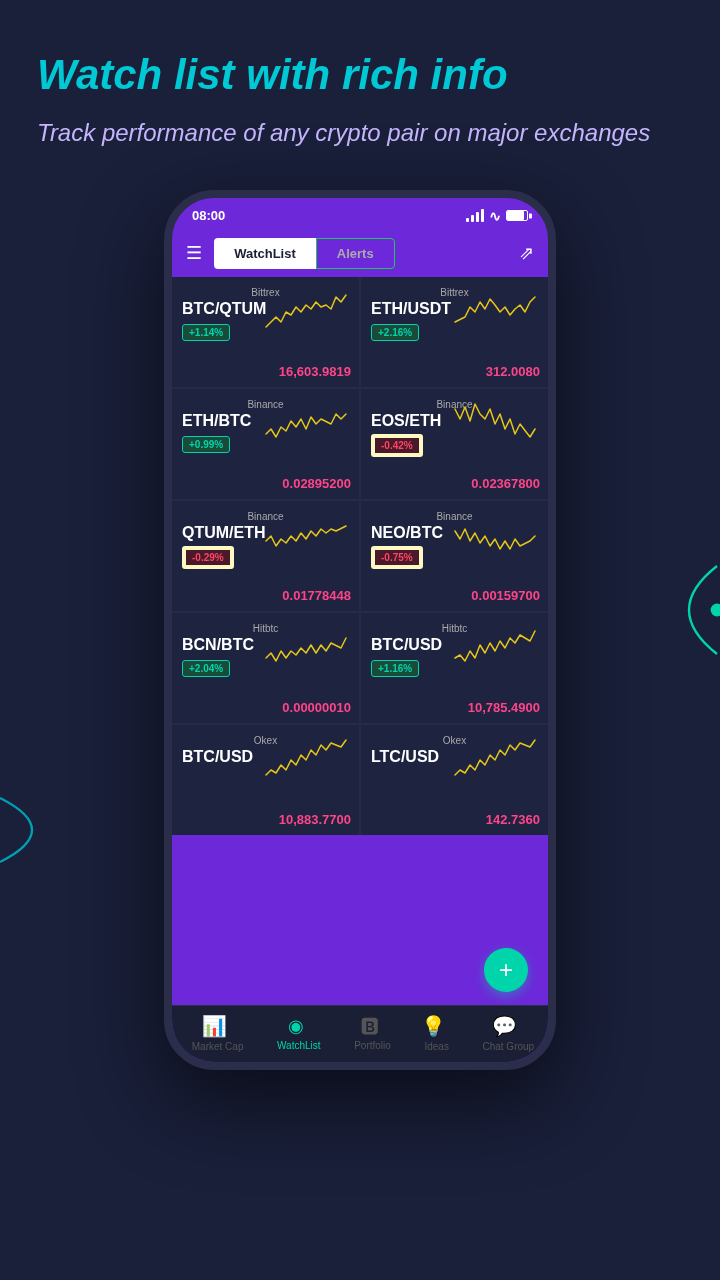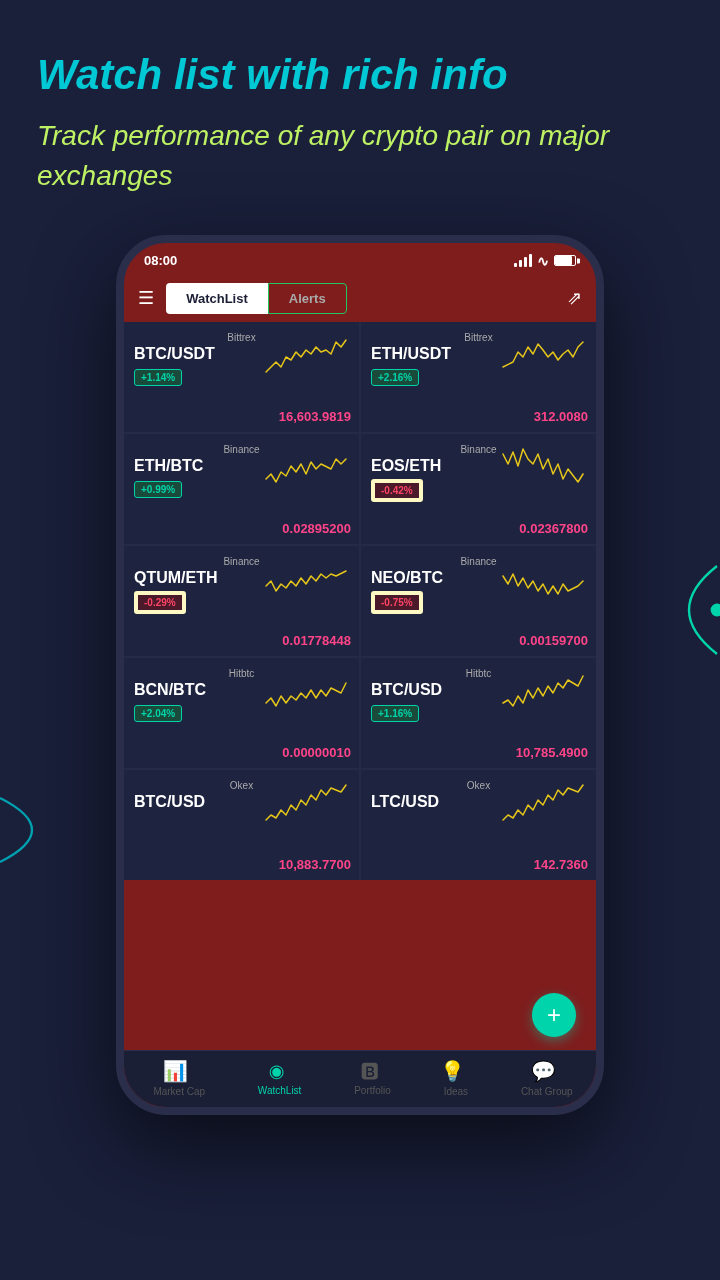--- a/index.html
+++ b/index.html
@@ -20,22 +20,22 @@
 
     .page-title {
       color: #00c8d4;
       font-size: 42px;
       font-weight: 700;
       line-height: 1.2;
       margin-bottom: 16px;
     }
 
     .page-subtitle {
-      color: #bef264;
-      font-size: 28px;
+      color: #c4b5fd;
+      font-size: 24px;
       line-height: 1.4;
     }
 
     
     .curve-right {
       position: absolute;
       right: -10px;
       top: 580px;
       width: 80px;
       height: 120px;
@@ -49,23 +49,23 @@
     }
 
     
     .phone-wrapper {
       display: flex;
       justify-content: center;
       margin-top: 10px;
     }
 
     .phone {
-      width: 488px;
+      width: 392px;
       height: 880px;
-      background: #7f1d1d;
+      background: #6d28d9;
       border-radius: 50px;
       border: 8px solid #2a2e4a;
       position: relative;
       overflow: hidden;
       box-shadow: 0 30px 80px rgba(0,0,0,0.6);
     }
 
     
     .status-bar {
       display: flex;
@@ -351,21 +351,21 @@
           <button class="tab-btn inactive">Alerts</button>
         </div>
         <div class="expand-btn">⇗</div>
       </div>
 
       <div class="crypto-scroll">
         <div class="crypto-grid" id="crypto-grid">
 
         <div class="crypto-card">
     <div class="card-exchange">Bittrex</div>
-    <div class="card-pair">BTC/USDT</div>
+    <div class="card-pair">BTC/QTUM</div>
     <div class="card-badge badge-green">+1.14%</div>
     <div class="chart-area"><svg width="90" height="45" viewBox="0 0 90 45" preserveAspectRatio="none">
     <polyline points="5,40 15,30 20,35 25,25 30,28 35,20 40,25 45,18 50,22 55,15 60,20 65,18 70,22 75,10 80,15 85,8" fill="none" stroke="#e6c619" stroke-width="1.5" stroke-linejoin="round" stroke-linecap="round"></polyline>
   </svg></div>
     <div class="card-price">16,603.9819</div>
   </div>
             <div class="crypto-card">
     <div class="card-exchange">Bittrex</div>
     <div class="card-pair">ETH/USDT</div>
     <div class="card-badge badge-green">+2.16%</div>

